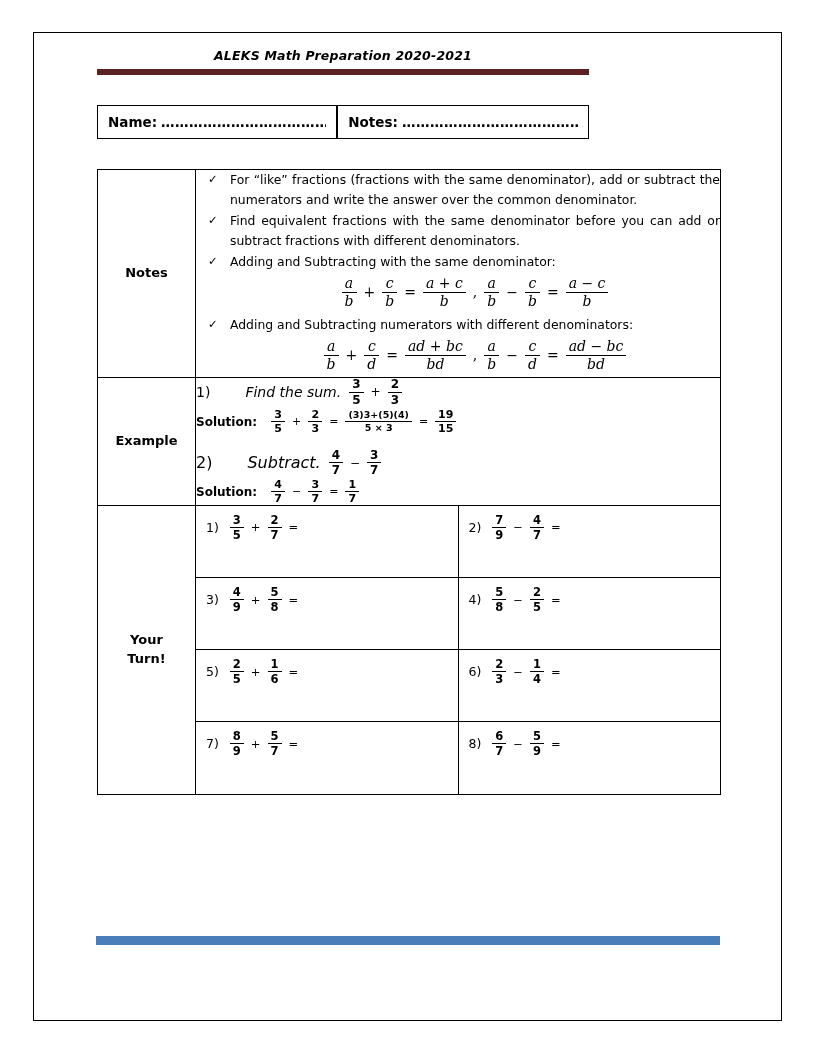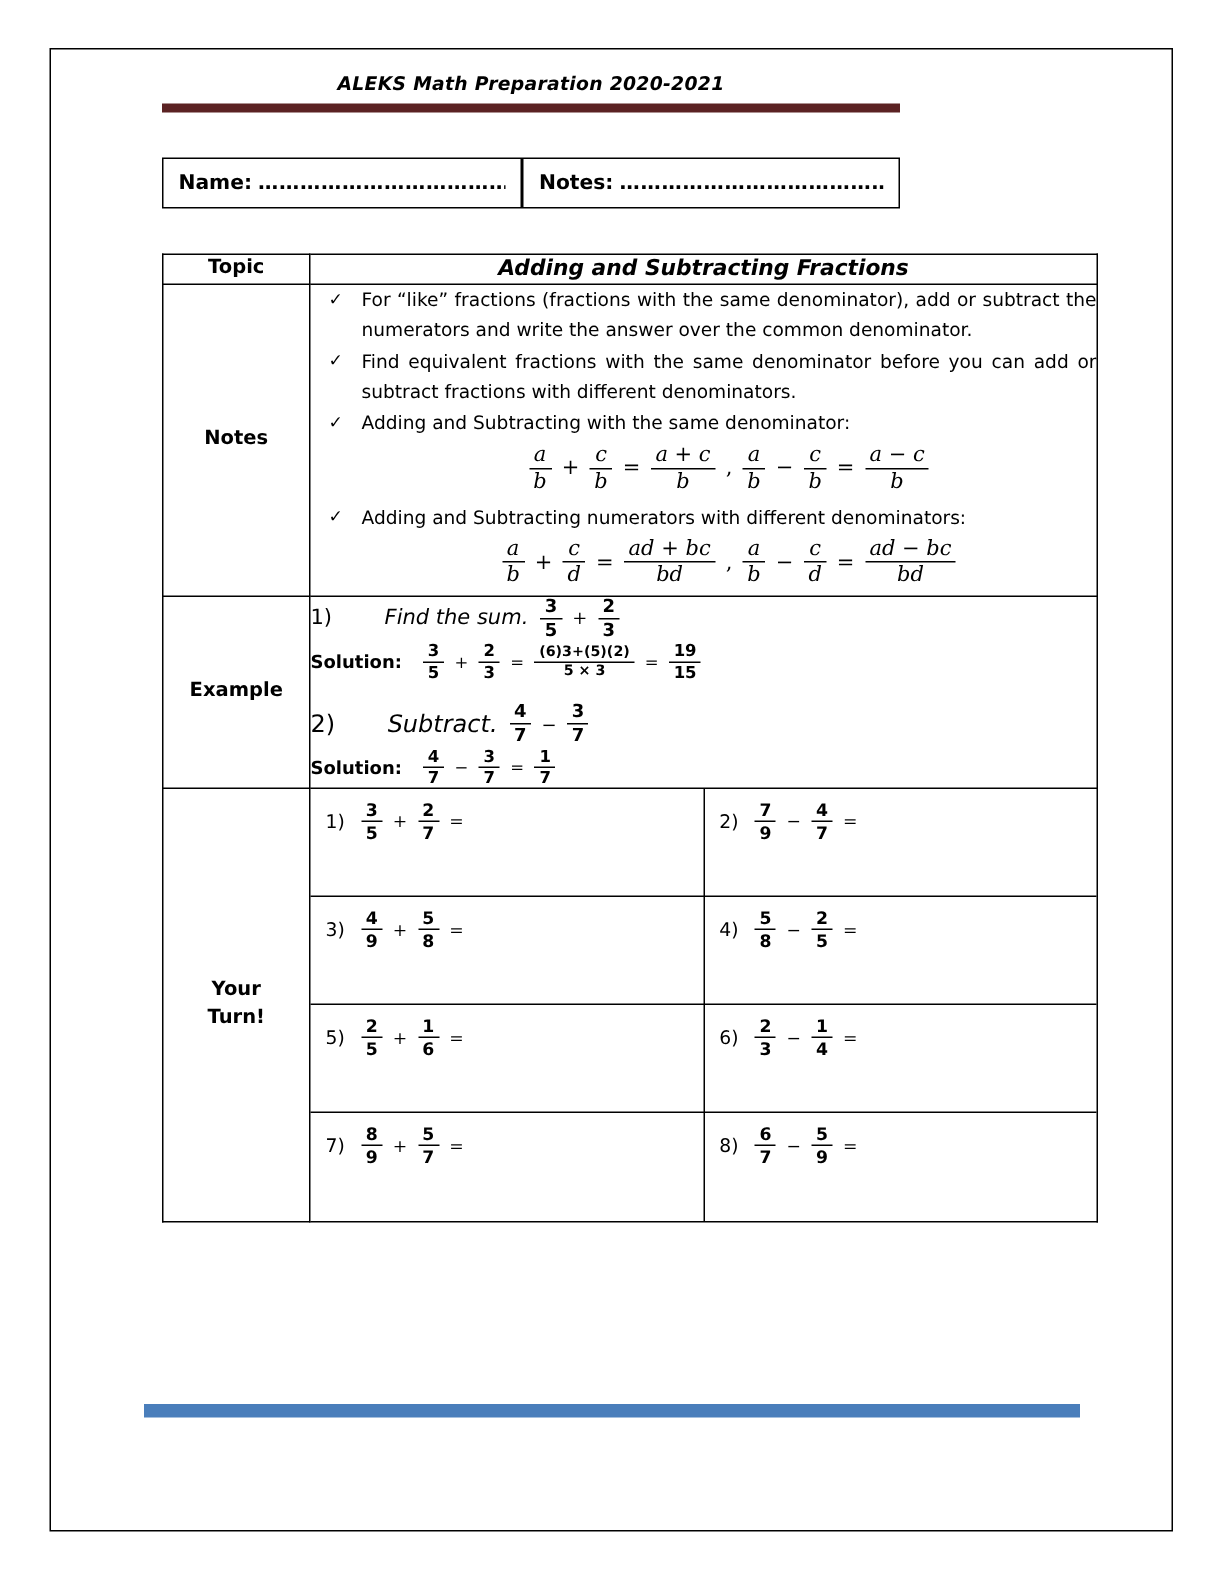--- a/index.html
+++ b/index.html
@@ -22,21 +22,21 @@
     left: 33px;
     top: 32px;
     width: 749px;
     height: 989px;
     border: 1.5px solid #000;
     box-sizing: border-box;
   }
 
   .page-inner {
     position: absolute;
-    left: 108px;
+    left: 97px;
     top: 48px;
     width: 492px;
   }
 
   
   .doc-header {
     text-align: center;
     font-family: "DejaVu Sans", sans-serif;
     font-weight: bold;
     font-style: italic;
@@ -258,24 +258,20 @@
     </div>
     <div class="nd-box nd-date">
       <span>Notes:</span>
       <span class="nd-dots">………………………………………………</span>
     </div>
   </div>
 
   <table class="sheet">
     <tbody>
 
-      <tr>
-        <td class="col-label label-cell">Topic</td>
-        <td class="topic-title">Adding and Subtracting Fractions</td>
-      </tr>
 
       <tr>
         <td class="col-label label-cell">Notes</td>
         <td class="notes-cell">
           <ul class="notes-list">
             <li>
               <span class="tick">✓</span>
               <span>For “like” fractions (fractions with the same denominator), add or subtract the numerators and write the answer over the common denominator.</span>
             </li>
             <li>
@@ -402,21 +398,21 @@
                 <span class="den">5</span>
               </span>
               <span class="op">+</span>
               <span class="frac f-upright">
                 <span class="num">2</span>
                 <span class="bar"></span>
                 <span class="den">3</span>
               </span>
               <span class="op">=</span>
               <span class="frac f-upright" style="font-size:9.5px;">
-                <span class="num">(6)3+(5)(2)</span>
+                <span class="num">(3)3+(5)(4)</span>
                 <span class="bar"></span>
                 <span class="den">5 × 3</span>
               </span>
               <span class="op">=</span>
               <span class="frac f-upright">
                 <span class="num">19</span>
                 <span class="bar"></span>
                 <span class="den">15</span>
               </span>
             </span>

